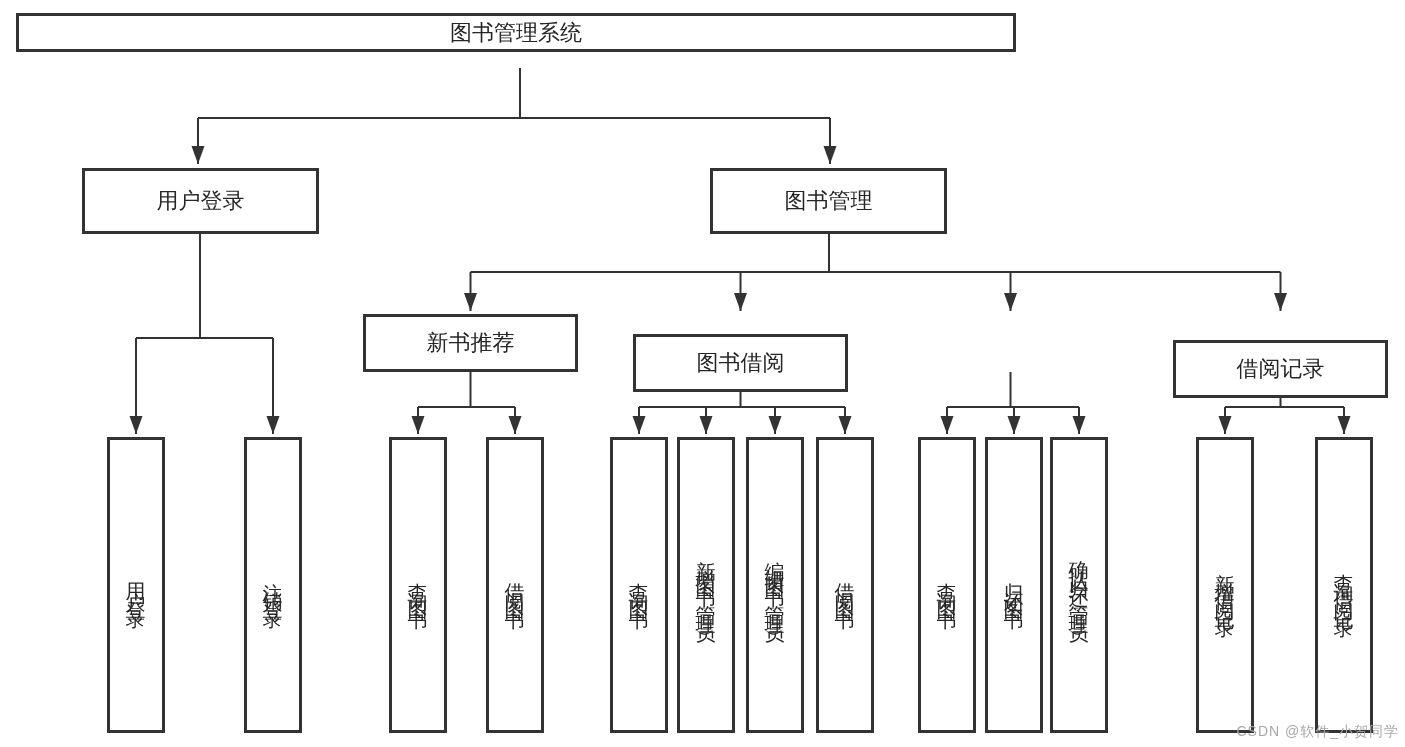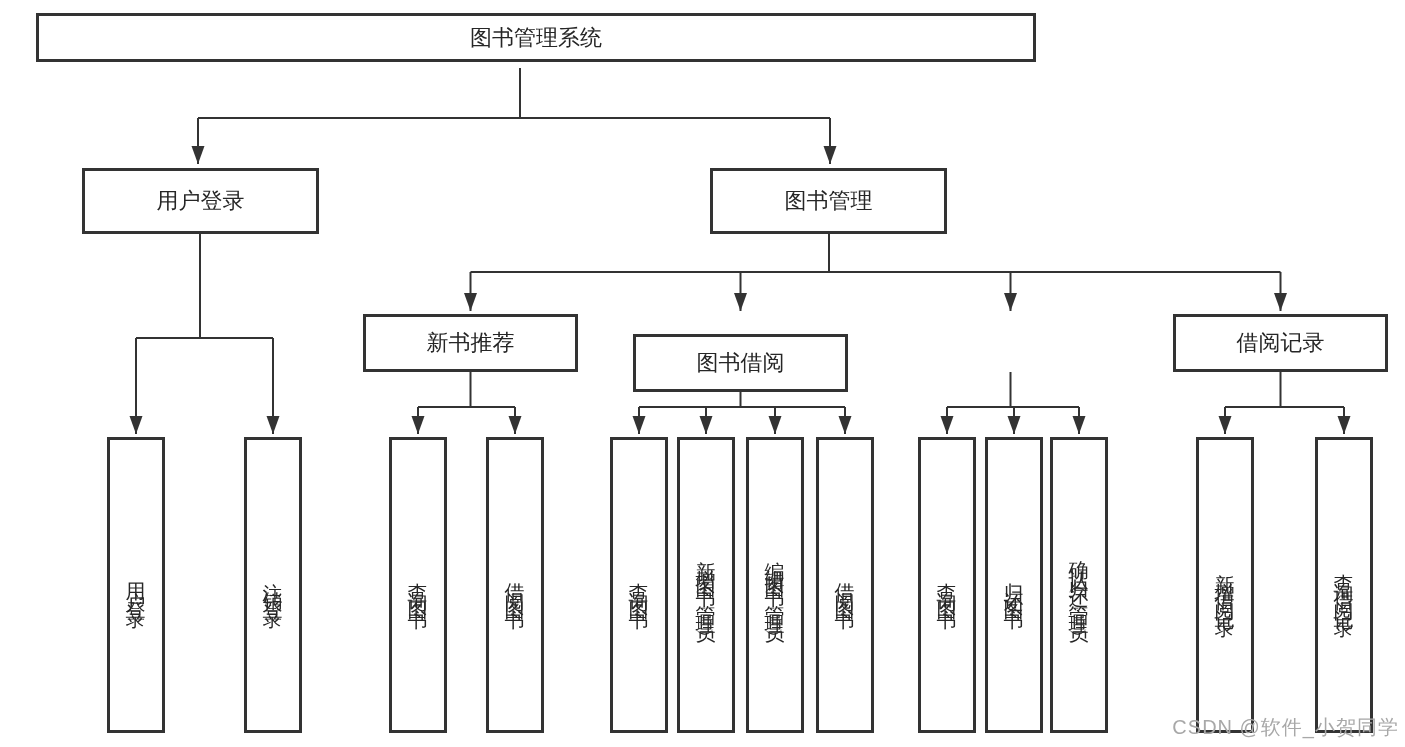--- a/index.html
+++ b/index.html
@@ -13,47 +13,47 @@
   #connectors{position:absolute;left:0;top:0;width:1405px;height:747px;}
   .node{
     position:absolute;
     box-sizing:border-box;
     border:3px solid #333333;
     background:#ffffff;
     display:flex;align-items:center;justify-content:center;
     color:#262626;
   }
   .hnode span{font-size:22px;line-height:1;white-space:nowrap;}
-  .root{left:36px;top:13px;width:1000px;height:49px;justify-content:center;}
+  .root{left:16px;top:13px;width:1000px;height:39px;justify-content:center;}
   .lvl2{height:66px;width:237px;top:168px;}
   .n-user-login{left:82px;}
   .n-book-mgmt{left:710px;}
   .lvl3{height:58px;width:215px;top:314px;}
   .n-new-book{left:363px;}
   .n-book-borrow{left:633px;margin-top:20px;}
   .n-cur-borrow{left:903px;}
-  .n-records{left:1173px;}
+  .n-records{left:1173px;margin-top:26px;}
   .vbox{top:437px;width:58px;height:296px;}
   .vbox span{
     writing-mode:vertical-rl;
     text-orientation:mixed;
     font-size:20px;
     line-height:1;
     letter-spacing:9px;
     white-space:nowrap;
   }
   .v1{left:107px;}  .v2{left:244px;}
   .v3{left:389px;}  .v4{left:486px;}
   .v5{left:610px;}  .v6{left:677px;}  .v7{left:746px;}  .v8{left:816px;}
   .v9{left:918px;}  .v10{left:985px;} .v11{left:1050px;}
   .v12{left:1196px;}.v13{left:1315px;}
   .watermark{
     position:absolute;
     right:6px;bottom:6px;
-    font-size:20px;
+    font-size:14px;
     color:#a8a8a8;
     letter-spacing:1px;
     white-space:nowrap;
   }
 </style>
 </head>
 <body>
 
 <div id="stage">
 

